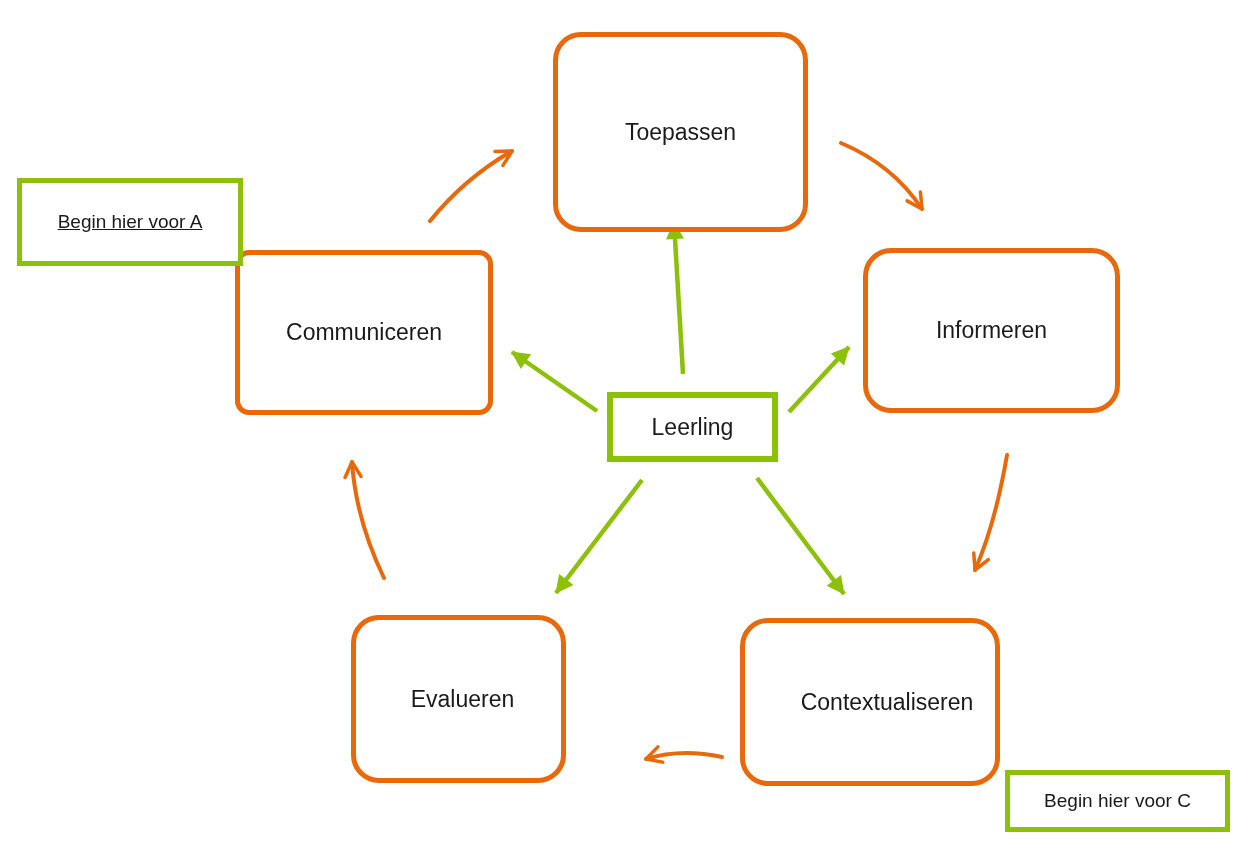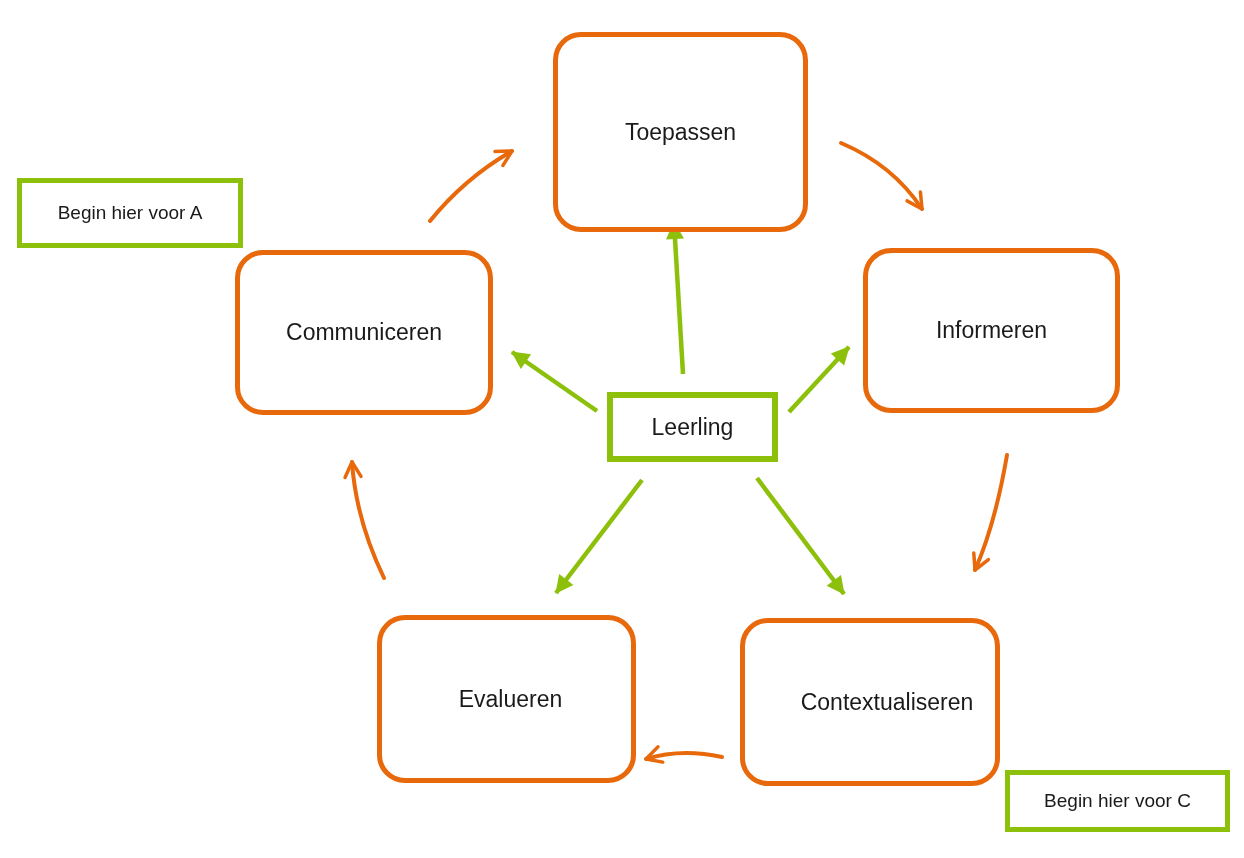--- a/index.html
+++ b/index.html
@@ -81,33 +81,33 @@
   </div>
 
   <div class="node cycle-node" style="left:863px; top:248px; width:257px; height:165px;">
     <span>Informeren</span>
   </div>
 
   <div class="node cycle-node" style="left:740px; top:618px; width:260px; height:168px;padding-left:34px;">
     <span>Contextualiseren</span>
   </div>
 
-  <div class="node cycle-node" style="left:377px; top:615px; width:259px; height:168px;padding-left:8px;">
+  <div class="node cycle-node" style="left:351px; top:615px; width:215px; height:168px;padding-left:8px;">
     <span>Evalueren</span>
   </div>
 
-  <div class="node cycle-node" style="left:235px; top:250px; width:258px; height:165px;">
+  <div class="node cycle-node" style="left:235px; top:250px; width:258px; height:165px;border-radius:14px;">
     <span>Communiceren</span>
   </div>
 
   <div class="node center-node" style="left:607px; top:392px; width:171px; height:70px;">
     <span>Leerling</span>
   </div>
 
-  <div class="node hint-box" style="left:17px; top:178px; width:226px; height:70px;">
+  <div class="node hint-box" style="left:17px; top:178px; width:226px; height:88px;text-decoration:underline;">
     <span>Begin hier voor A</span>
   </div>
 
   <div class="node hint-box" style="left:1005px; top:770px; width:225px; height:62px;">
     <span>Begin hier voor C</span>
   </div>
 
 </div>
 
 </body></html>

